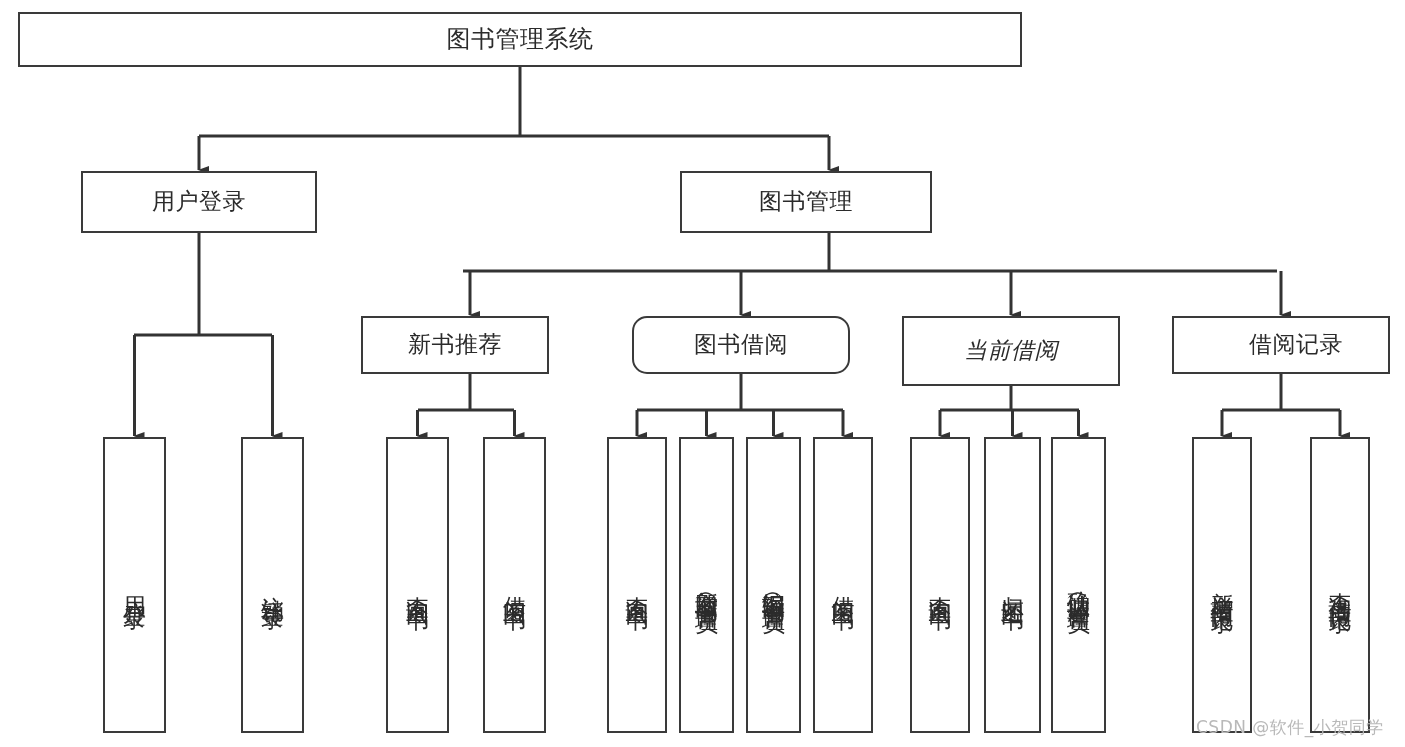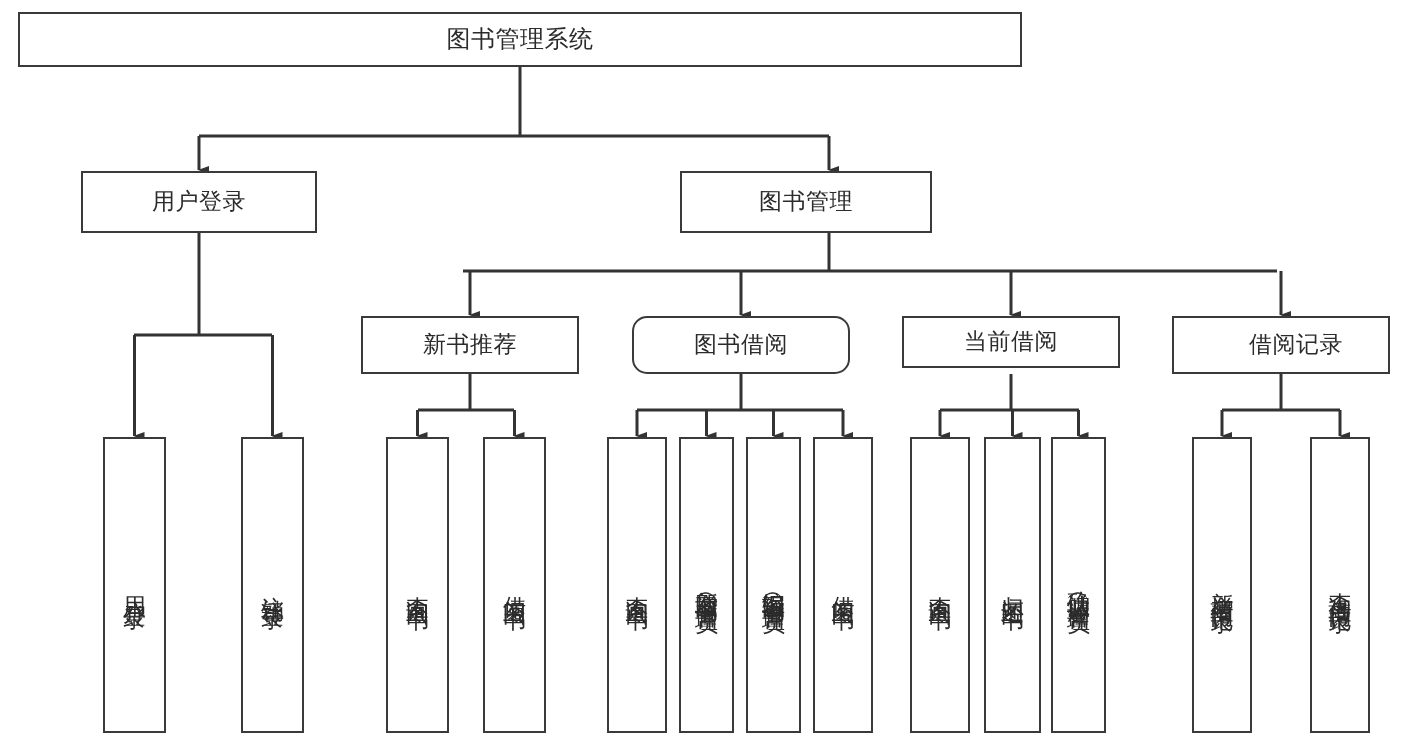--- a/index.html
+++ b/index.html
@@ -128,27 +128,27 @@
   <div id="node-layer">
       <div class="node horiz root" style="left: 18px; top: 12px; width: 1004px; height: 55px;">
         <span class="node-label">图书管理系统</span>
       </div>
       <div class="node horiz" style="left: 81px; top: 171px; width: 236px; height: 62px;">
         <span class="node-label">用户登录</span>
       </div>
       <div class="node horiz" style="left: 680px; top: 171px; width: 252px; height: 62px;">
         <span class="node-label">图书管理</span>
       </div>
-      <div class="node horiz" style="left: 361px; top: 316px; width: 218px; height: 58px; text-align: center;">
+      <div class="node horiz" style="left: 361px; top: 316px; width: 188px; height: 58px; text-align: center;">
         <span class="node-label">新书推荐</span>
       </div>
       <div class="node horiz" style="left: 632px; top: 316px; width: 218px; height: 58px; border-radius: 15px;">
         <span class="node-label">图书借阅</span>
       </div>
-      <div class="node horiz" style="left: 902px; top: 316px; width: 218px; height: 52px;">
+      <div class="node horiz" style="left: 902px; top: 316px; width: 218px; height: 70px; font-style: italic;">
         <span class="node-label">当前借阅</span>
       </div>
       <div class="node horiz" style="left: 1172px; top: 316px; width: 218px; height: 58px; padding-left: 30px;">
         <span class="node-label">借阅记录</span>
       </div>
       <div class="node vert" style="left: 103px; top: 437px; width: 63px; height: 296px;">
         <span class="node-label">用户登录</span>
       </div>
       <div class="node vert" style="left: 241px; top: 437px; width: 63px; height: 296px;">
         <span class="node-label">注销登录</span>
@@ -181,14 +181,15 @@
         <span class="node-label">确认归还（管理员）</span>
       </div>
       <div class="node vert" style="left: 1192px; top: 437px; width: 60px; height: 296px;">
         <span class="node-label">新增借阅记录</span>
       </div>
       <div class="node vert" style="left: 1310px; top: 437px; width: 60px; height: 296px;">
         <span class="node-label">查询借阅记录</span>
       </div>
     </div>
 
+  <div class="watermark" style="left: 1196px; top: 716px; color: rgb(185, 185, 185);">CSDN @软件_小贺同学</div>
 
 </div>
 
 </body></html>

